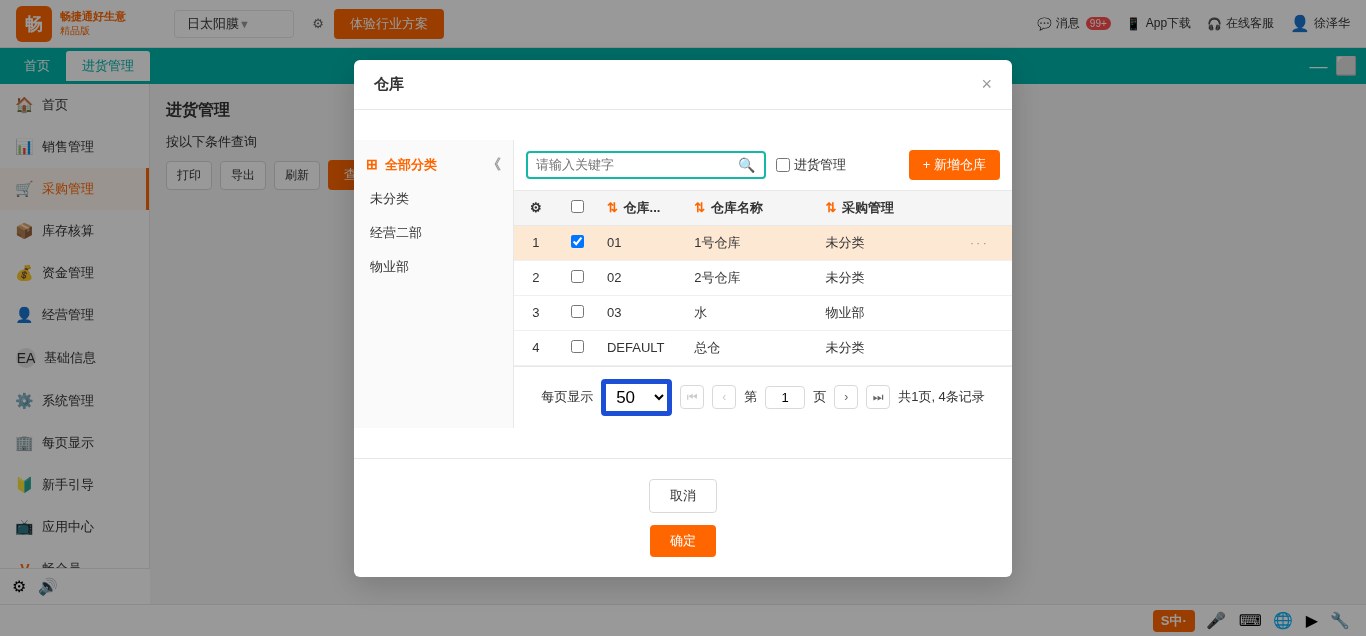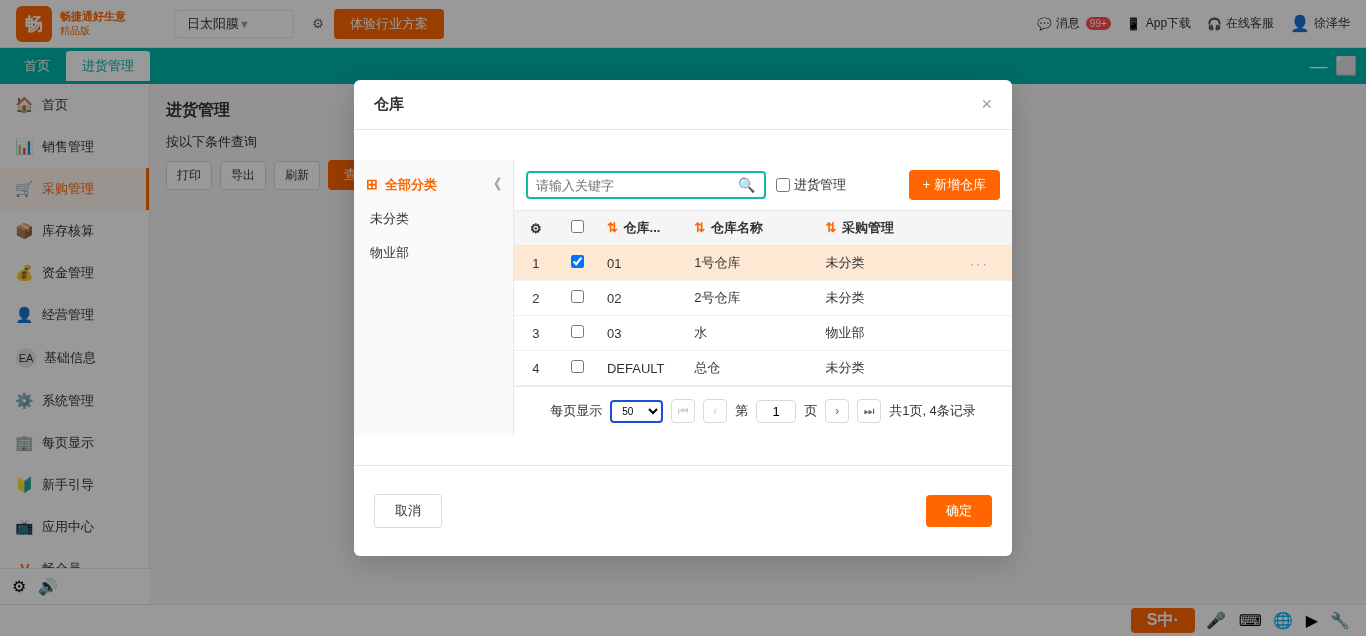--- a/index.html
+++ b/index.html
@@ -167,56 +167,56 @@
     .col-cat { width: 120px; }
     .col-action { width: 60px; text-align: center; }
     .sort-icon { color: #ff6600; margin-right: 2px; }
 
     
     .pagination {
       display: flex; align-items: center; justify-content: center; gap: 8px;
       padding: 12px; border-top: 1px solid #e8e8e8; font-size: 13px; color: #333;
     }
     .page-select {
-      border: 2px solid #1d4ed8; border-radius: 4px; padding: 3px 6px; font-size: 10px;
+      border: 5px solid #1d4ed8; border-radius: 4px; padding: 3px 6px; font-size: 17px;
       background: #fff;
     }
     .page-input {
       width: 40px; border: 1px solid #d9d9d9; border-radius: 4px; padding: 3px 6px;
       font-size: 13px; text-align: center;
     }
     .page-btn {
       width: 24px; height: 24px; display: flex; align-items: center; justify-content: center;
       border: 1px solid #d9d9d9; border-radius: 4px; cursor: pointer; background: #fff;
       color: #666; font-size: 12px;
     }
     .page-btn.disabled { color: #ccc; cursor: default; }
 
     
     .modal-footer {
       display: flex; align-items: center; justify-content: space-between; gap: 12px;
-      padding: 28px 20px; border-top: 1px solid #e8e8e8;
+      padding: 20px 20px; border-top: 1px solid #e8e8e8; flex-direction: column;
     }
     .btn-cancel {
       background: #fff; color: #333; border: 1px solid #d9d9d9; border-radius: 4px;
       padding: 7px 20px; cursor: pointer; font-size: 13px;
     }
     .btn-confirm {
       background: #ff6600; color: #fff; border: none; border-radius: 4px;
       padding: 7px 20px; cursor: pointer; font-size: 13px;
     }
 
     
     .bottom-bar {
       position: fixed; bottom: 0; left: 0; right: 0; height: 32px;
       background: #fff; border-top: 1px solid #e8e8e8;
       display: flex; align-items: center; justify-content: flex-end;
       padding: 0 16px; gap: 12px; z-index: 5;
     }
-    .bottom-brand { background: #ff6600; color:#fff; border-radius:4px; padding:2px 16px; font-size:16px; font-weight:bold; }
+    .bottom-brand { background: #ff6600; color:#fff; border-radius:4px; padding:2px 8px; font-size:13px; font-weight:bold; }
 
     .dots-action { color: #999; letter-spacing: 2px; cursor: pointer; }
   </style>
 </head>
 <body>
 
 <div class="top-header">
   <div class="logo-area">
     <div class="logo-icon">畅</div>
     <div>
@@ -283,21 +283,21 @@
     </div>
     <div class="sidebar-item">
       <span class="sidebar-icon">💰</span>
       <span>资金管理</span>
     </div>
     <div class="sidebar-item">
       <span class="sidebar-icon">👤</span>
       <span>经营管理</span>
     </div>
     <div class="sidebar-item">
-      <span class="sidebar-icon" style="background:#e8e8e8;border-radius:10px;font-size:11px;width:20px;height:20px;font-style:normal;display:flex;align-items:center;justify-content:center;">EA</span>
+      <span class="sidebar-icon" style="background:#e8e8e8;border-radius:10px;font-size:14px;width:20px;height:20px;font-style:normal;display:flex;align-items:center;justify-content:center;">EA</span>
       <span>基础信息</span>
     </div>
     <div class="sidebar-item">
       <span class="sidebar-icon">⚙️</span>
       <span>系统管理</span>
     </div>
     <div class="sidebar-item">
       <span class="sidebar-icon">🏢</span>
       <span>每页显示</span>
     </div>
@@ -344,20 +344,21 @@
 
       <div class="category-panel">
         <div class="cat-header">
           <span>
             <span class="cat-icon">⊞</span>
             <span>全部分类</span>
           </span>
           <span class="cat-collapse">《</span>
         </div>
         <div class="cat-item">未分类</div>
+        <div class="cat-item">经营二部</div>
         <div class="cat-item">物业部</div>
       </div>
 
       <div class="table-panel">
 
         <div class="table-toolbar">
           <div class="search-input-wrap">
             <input type="text" placeholder="请输入关键字" style="">
             <span style="color:#999;font-size:14px;">🔍</span>
           </div>

